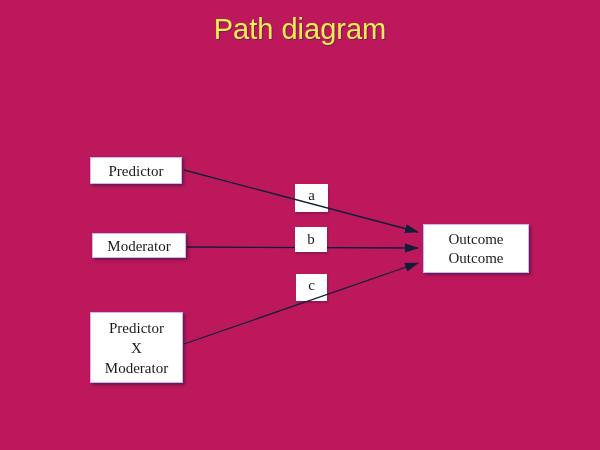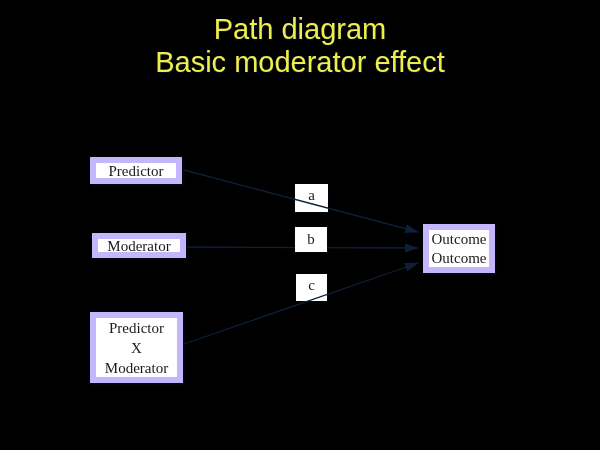--- a/index.html
+++ b/index.html
@@ -1,53 +1,53 @@
 <!DOCTYPE html>
 <html><head>
 <meta charset="utf-8">
 <style>
   html,body{margin:0;padding:0;}
   .slide{
     position:relative;
     width:600px;height:450px;
-    background:#000000;
+    background:#be185d;
     overflow:hidden;
     font-family:"Liberation Serif", serif;
   }
   .title{
     position:absolute;
     top:13px;left:0;
     width:100%;
     text-align:center;
     font-family:"Liberation Sans", sans-serif;
     font-size:29px;
     line-height:33px;
     color:#EFEE4E;
     text-shadow:1px 1px 1px rgba(20,40,70,.45);
   }
   .box{
     position:absolute;
     background:#FFFFFF;
-    border:6px solid #c4b5fd;
+    border:1px solid #c4b5fd;
     box-shadow:2px 2px 3px rgba(8,20,40,.45);
     display:flex;
     flex-direction:column;
     align-items:center;
     justify-content:center;
     font-size:15px;
     color:#1A1A1A;
     line-height:20px;
     z-index:3;
     box-sizing:border-box;
     text-align:center;
   }
   .box-predictor{left:90px;top:157px;width:92px;height:27px;}
   .box-moderator{left:92px;top:233px;width:94px;height:25px;}
   .box-interaction{left:90px;top:312px;width:93px;height:71px;}
-  .box-outcome{left:423px;top:224px;width:72px;height:49px;line-height:19px;align-items:center;}
+  .box-outcome{left:423px;top:224px;width:106px;height:49px;line-height:19px;align-items:center;}
   .path-label{
     position:absolute;
     background:#FFFFFF;
     display:flex;
     align-items:center;
     justify-content:center;
     font-size:15px;
     color:#1A1A1A;
     box-shadow:1px 2px 2px rgba(8,20,40,.25);
     box-sizing:border-box;
@@ -63,21 +63,20 @@
     pointer-events:none;
   }
 </style>
 </head>
 <body>
 
 <div class="slide">
 
   <div class="title">
     <div>Path diagram</div>
-    <div>Basic moderator effect</div>
   </div>
 
   <svg class="arrows-layer" width="600" height="450" viewBox="0 0 600 450" xmlns="http://www.w3.org/2000/svg">
     <defs>
       <marker id="arrowhead" markerUnits="userSpaceOnUse" markerWidth="15" markerHeight="11" refX="13" refY="5.5" orient="auto">
         <polygon points="0,1 14,5.5 0,10" fill="#0E1F38"></polygon>
       </marker>
     </defs>
     <line x1="184" y1="170" x2="418" y2="232" stroke="#0E1F38" stroke-width="1.3" marker-end="url(#arrowhead)"></line>
     <line x1="187" y1="247" x2="418" y2="248" stroke="#0E1F38" stroke-width="1.3" marker-end="url(#arrowhead)"></line>

